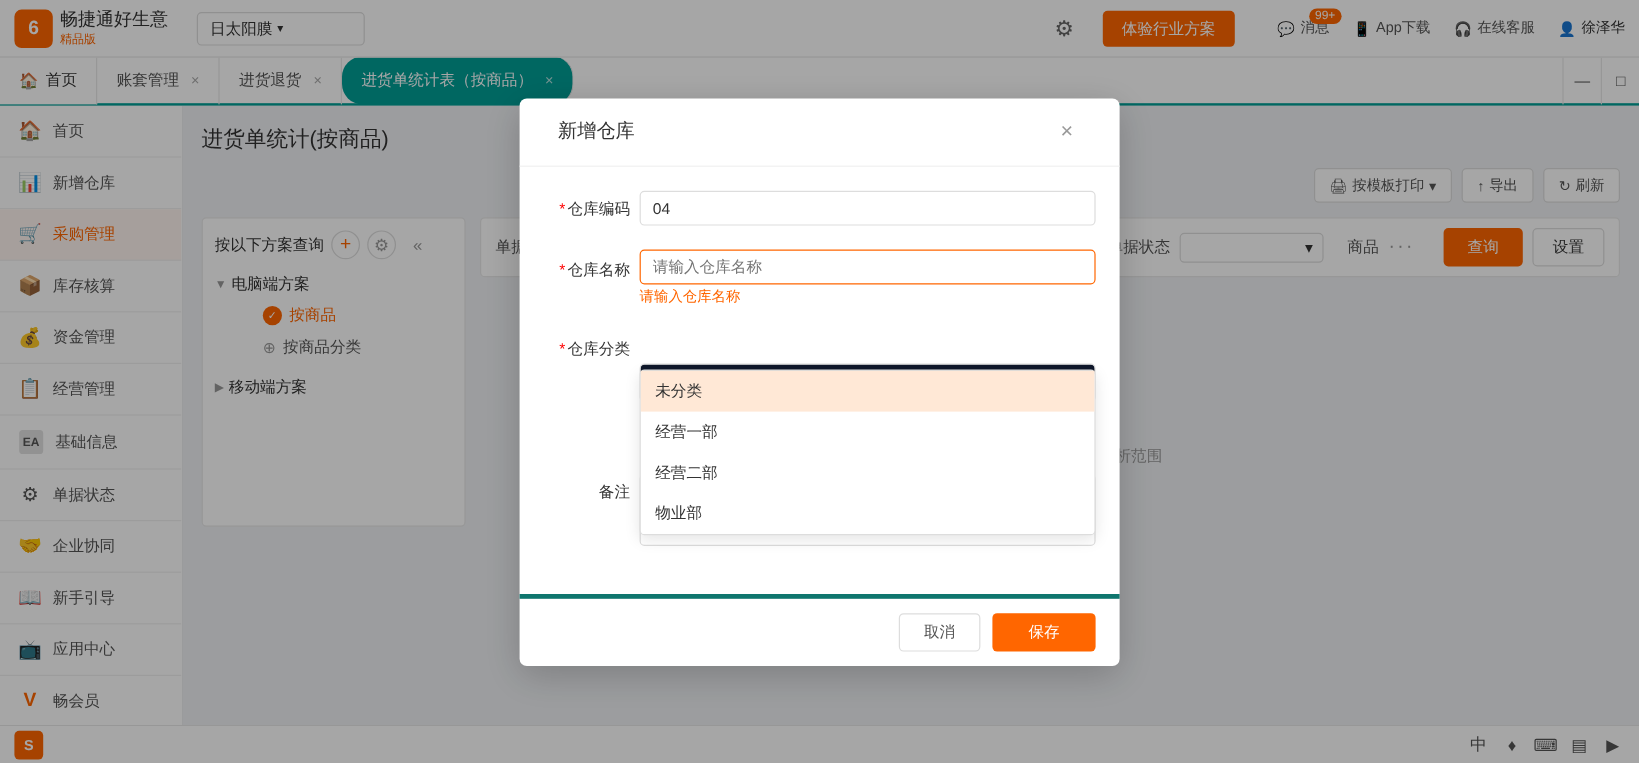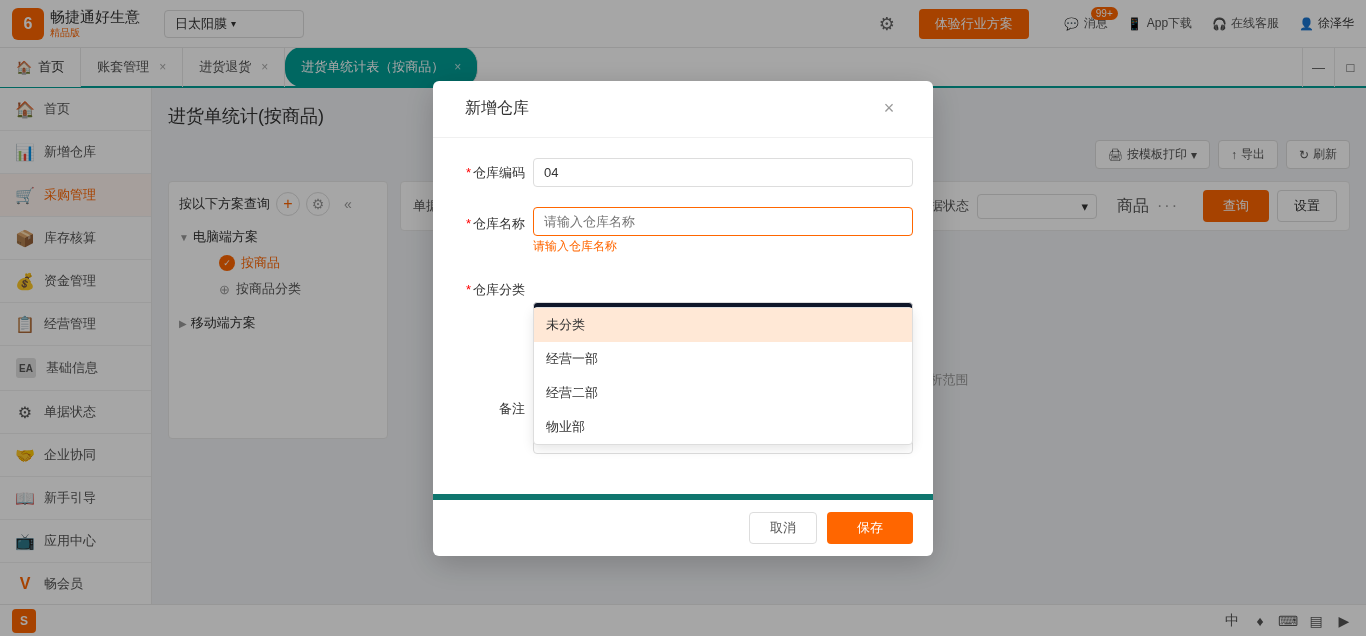--- a/index.html
+++ b/index.html
@@ -315,21 +315,21 @@
     }
     .dropdown-item {
       padding: 8px 12px;
       cursor: pointer;
       color: #333; font-size: 13px;
     }
     .dropdown-item.selected { background: #ffe8d6; }
     .modal-footer {
       display: flex; justify-content: flex-end;
       padding: 12px 20px;
-      border-top: 6px solid #0f766e;
+      border-top: 4px solid #0f766e;
       gap: 10px;
     }
     .btn-cancel {
       border: 1px solid #ddd; background: white; color: #555;
       border-radius: 4px; padding: 6px 20px; cursor: pointer; font-size: 13px;
     }
     .btn-save {
       background: #f60; color: white;
       border: none; border-radius: 4px;
       padding: 6px 30px; cursor: pointer; font-size: 13px;
@@ -583,21 +583,21 @@
             <input type="text" class="filter-input" placeholder="" style="width: 140px;">
 
             <span style="margin-left:12px;color:#555;font-size:13px;">付款</span>
 
             <span style="margin-left:auto;color:#555;font-size:13px;">单据状态</span>
             <div class="filter-select" style="width:120px;">
               <span></span>
               <span>▾</span>
             </div>
 
-            <span style="color:#555;font-size:16px;margin-left:12px;">商品</span>
+            <span style="color:#555;font-size:13px;margin-left:12px;">商品</span>
             <span class="dots">···</span>
           </div>
 
           <div style="display:flex;gap:8px;flex-shrink:0;margin-left:12px;">
             <button class="btn-query">查询</button>
             <button class="btn-settings">设置</button>
           </div>
         </div>
 
         <div class="hint-area">

